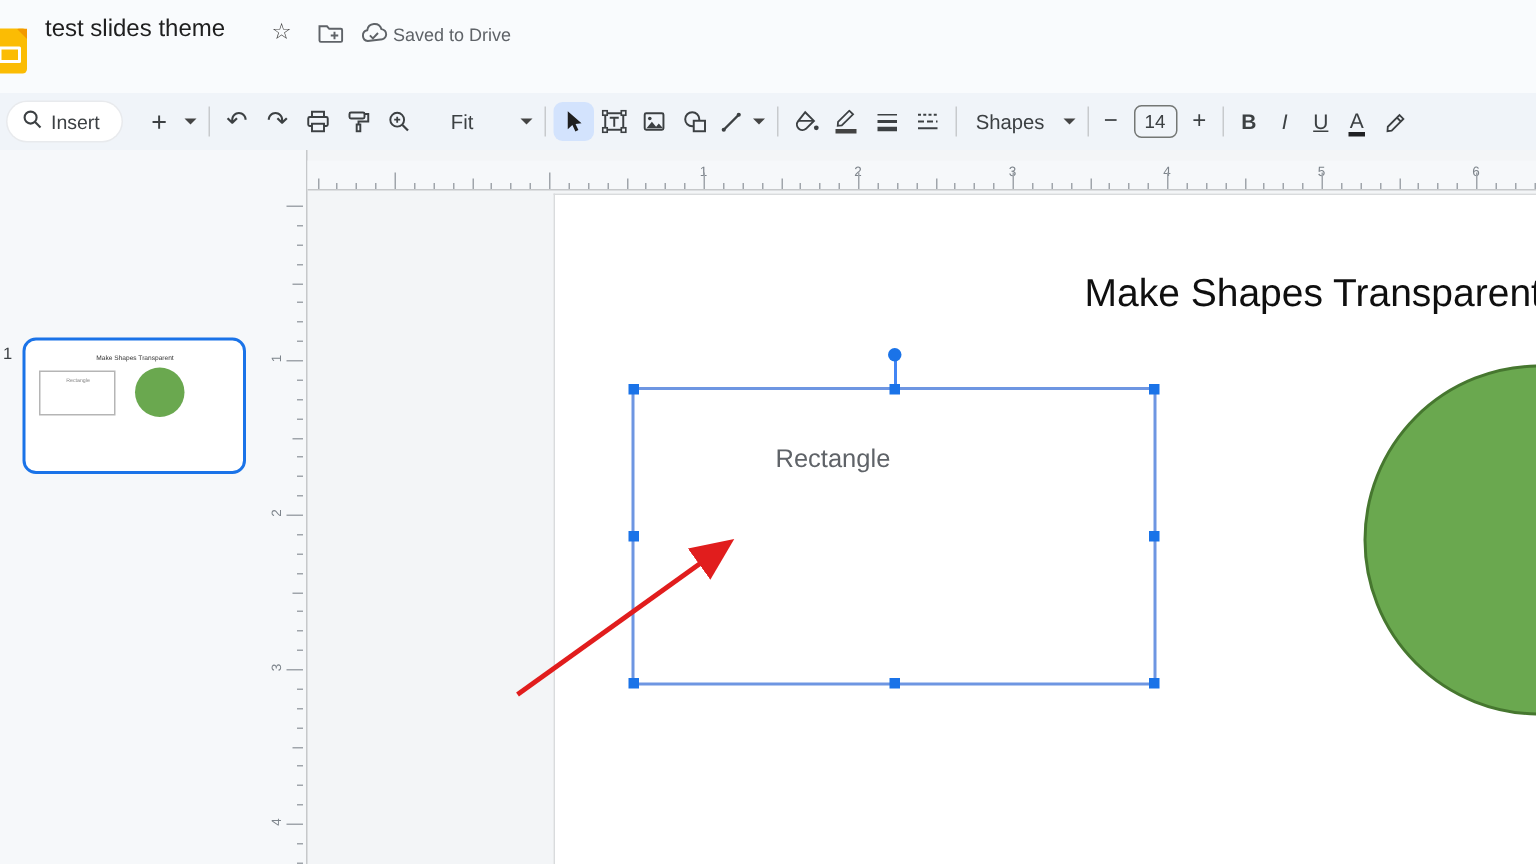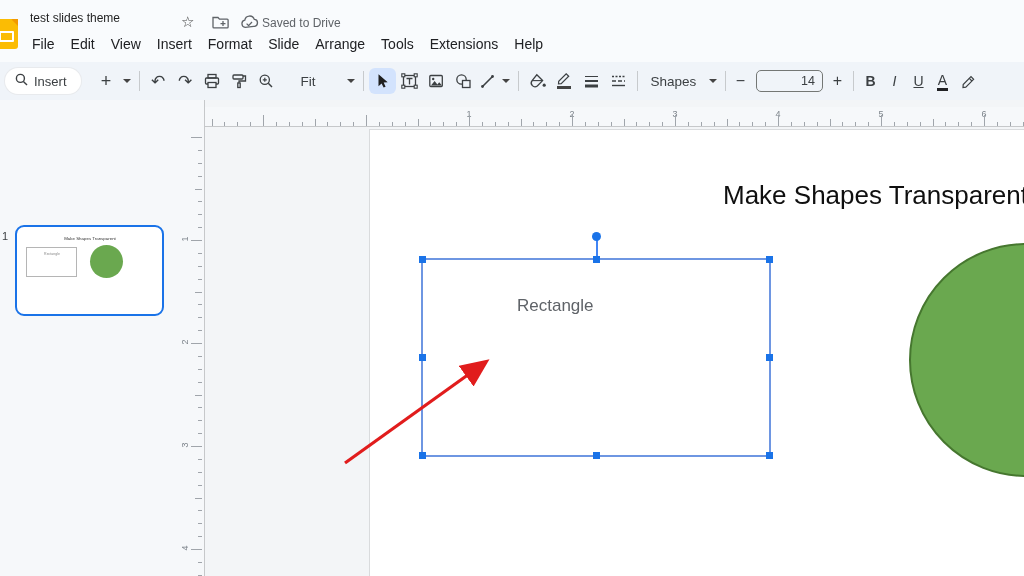--- a/index.html
+++ b/index.html
@@ -5,40 +5,40 @@
   html,body{margin:0;padding:0;background:#fff;}
   #screen{position:relative;width:1024px;height:576px;overflow:hidden;
           font-family:"Liberation Sans","DejaVu Sans",sans-serif;color:#202124;
           background:#f6f8fa;}
   
   .titlebar{position:absolute;left:0;top:0;width:1024px;height:62px;background:#f9fbfd;}
   .slides-logo{position:absolute;left:-7px;top:19px;width:25px;height:30px;background:#fbbc04;border-radius:3px;}
   .slides-logo .fold{position:absolute;right:0;top:0;width:0;height:0;
       border-left:7px solid transparent;border-top:7px solid #f29900;border-top-left-radius:2px;}
   .slides-logo .inner{position:absolute;left:6px;top:12px;width:11px;height:7px;border:2px solid #fff;border-radius:1px;}
-  .doc-title{position:absolute;left:30px;top:11px;font-size:12px;font-weight:500;color:#1f1f1f;}
+  .doc-title{position:absolute;left:30px;top:11px;font-size:16px;font-weight:500;color:#1f1f1f;}
   .tb-icon{position:absolute;top:13px;font-size:15px;color:#444;line-height:18px;}
   .saved{position:absolute;left:262px;top:16px;font-size:12px;color:#5f6368;}
   .menurow{position:absolute;left:32px;top:36px;display:flex;gap:16px;font-size:14px;color:#202124;}
   .menurow span{cursor:default;}
   
   .toolbar{position:absolute;left:0;top:62px;width:1024px;height:38px;background:#f0f4f9;
            display:flex;align-items:center;}
   .menus-pill{display:flex;align-items:center;gap:6px;background:#fff;border-radius:13px;
       height:26px;padding:0 14px 0 10px;margin-left:5px;font-size:13px;color:#3c4043;box-shadow:0 0 0 1px #e8eaed;}
   .t-sep{width:1px;height:20px;background:#c7cacd;margin:0 5px;flex:0 0 auto;}
   .t-btn{display:flex;align-items:center;justify-content:center;width:27px;height:26px;
       flex:0 0 auto;color:#3c4043;font-size:15px;border-radius:6px;}
   .t-btn svg{display:block;}
   .caret{width:0;height:0;border-left:4px solid transparent;border-right:4px solid transparent;
       border-top:4.5px solid #444;margin:0 3px;flex:0 0 auto;}
   .t-sel{background:#d3e3fd;}
   .t-label{font-size:13.5px;color:#3c4043;margin:0 2px;flex:0 0 auto;}
   .size-box{width:27px;height:20px;border:1px solid #747775;border-radius:5px;display:flex;
-      align-items:center;justify-content:center;font-size:12.5px;color:#3c4043;margin:0 5px;flex:0 0 auto;padding-left:38px;}
+      align-items:center;justify-content:center;font-size:12.5px;color:#3c4043;margin:0 5px;flex:0 0 auto;}
   .fmt{width:24px;text-align:center;font-size:14px;color:#3c4043;flex:0 0 auto;}
   .u-bar{display:inline-block;border-bottom:3px solid #202124;padding:0 1px 1px 1px;line-height:13px;}
   .icon-stack{display:flex;flex-direction:column;align-items:center;gap:1px;}
   .color-bar{width:14px;height:3px;background:#434343;}
   
   .filmstrip{position:absolute;left:0;top:100px;width:204px;height:476px;background:#f6f8fa;}
   .slide-num{position:absolute;left:2px;top:130px;font-size:11px;color:#3c4043;}
   .thumb{position:absolute;left:15px;top:125px;width:145px;height:87px;background:#fff;
       border:2px solid #1a73e8;border-radius:9px;}
   .thumb-title{position:absolute;left:50%;top:9px;transform:translateX(-50%) scale(.55);
@@ -97,32 +97,20 @@
           <path d="M8.5 8.6 h5 M11 6.1 v5" stroke="#5f6368" stroke-width="1.3"></path>
         </svg>
     </div>
     <div class="tb-icon" style="left:240px;top:15px;">
       <svg width="19" height="14" viewBox="0 0 19 14">
           <path d="M5.2 12.3 a3.6 3.6 0 0 1 -.4-7.1 a4.9 4.9 0 0 1 9.5-.8 a3.4 3.4 0 0 1 -.6 6.9 z" fill="none" stroke="#5f6368" stroke-width="1.3"></path>
           <path d="M6.6 8.6 l2 2 3.4-3.6" fill="none" stroke="#5f6368" stroke-width="1.3"></path>
         </svg>
     </div>
     <div class="saved">Saved to Drive</div>
-    <div class="menurow">
-      <span>File</span>
-      <span>Edit</span>
-      <span>View</span>
-      <span>Insert</span>
-      <span>Format</span>
-      <span>Slide</span>
-      <span>Arrange</span>
-      <span>Tools</span>
-      <span>Extensions</span>
-      <span>Help</span>
-    </div>
   </div>
 
   <div class="toolbar">
     <div class="menus-pill">
       <span>
         <svg width="13" height="13" viewBox="0 0 13 13">
             <circle cx="5.4" cy="5.4" r="4" fill="none" stroke="#3c4043" stroke-width="1.4"></circle>
             <path d="M8.4 8.4 L12 12" stroke="#3c4043" stroke-width="1.4"></path>
           </svg>
       </span>

